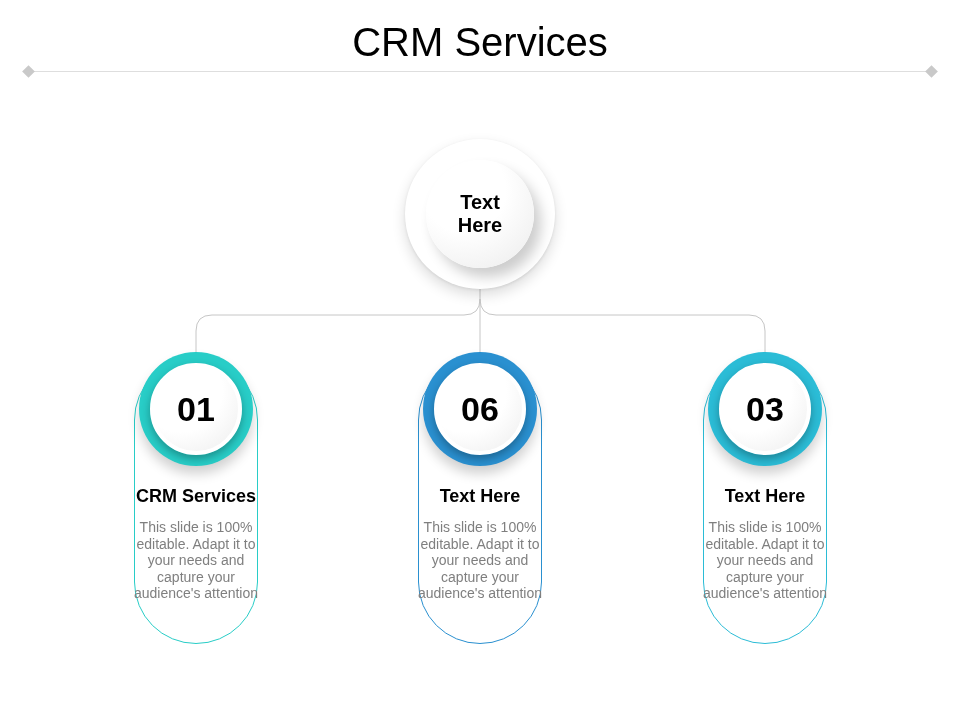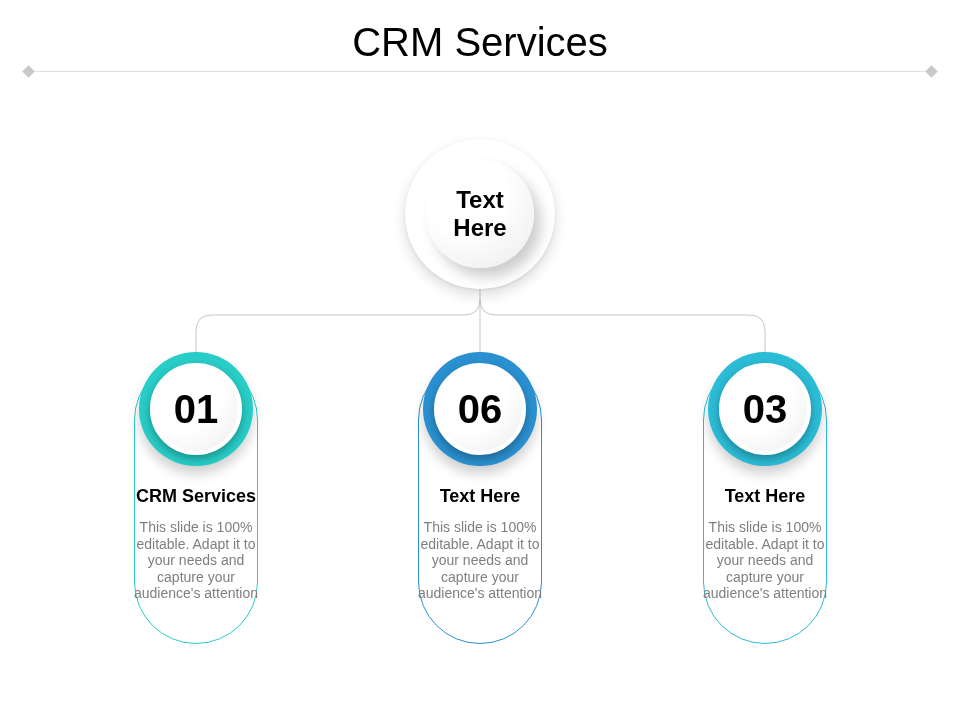--- a/index.html
+++ b/index.html
@@ -34,21 +34,21 @@
   .center-node {
     position:absolute; left:405px; top:139px; width:150px; height:150px;
     border-radius:50%; background:#ffffff;
     box-shadow:0 6px 14px rgba(0,0,0,0.14), 0 1px 3px rgba(0,0,0,0.08);
   }
   .center-inner {
     position:absolute; inset:21px; border-radius:50%;
     background:radial-gradient(circle at 35% 28%, #ffffff 40%, #f0f0f0 85%, #e9e9e9 100%);
     box-shadow:7px 9px 13px rgba(0,0,0,0.20);
     display:flex; align-items:center; justify-content:center;
-    text-align:center; font-size:24px; font-weight:bold; color:#000;
+    text-align:center; font-size:20px; font-weight:bold; color:#000;
     line-height:1.15; white-space:pre-line;
   }
 
   
   .capsule {
     position:absolute; top:358px; width:124px; height:286px;
     border-radius:62px; background:#ffffff; border:1px solid #ccc;
   }
   .item-heading {
     position:absolute; top:127px; left:-4px; right:-4px;
@@ -65,21 +65,21 @@
     position:absolute; top:352px; width:114px; height:114px;
     border-radius:50%; background:#999;
     box-shadow:0 8px 12px rgba(0,0,0,0.18);
   }
   .num-core {
     position:absolute; inset:11px; border-radius:50%;
     background:radial-gradient(circle at 32% 28%, #ffffff 50%, #f1f1f1 88%, #e9e9e9 100%);
     border:4px solid #ffffff;
     box-shadow:0 4px 8px rgba(0,0,0,0.30);
     display:flex; align-items:center; justify-content:center;
-    font-size:40px; font-weight:bold; color:#000;
+    font-size:34px; font-weight:bold; color:#000;
   }
 
   
   .pos-1 .capsule { left:134px; }  .pos-1 .num-ring { left:139px; }
   .pos-2 .capsule { left:418px; }  .pos-2 .num-ring { left:423px; }
   .pos-3 .capsule { left:703px; }  .pos-3 .num-ring { left:708px; }
 </style>
 </head>
 <body>
 

